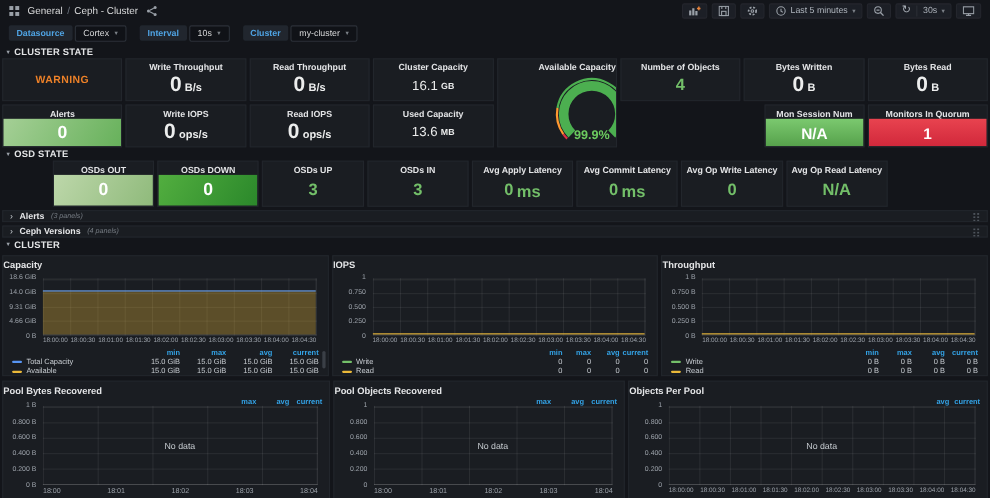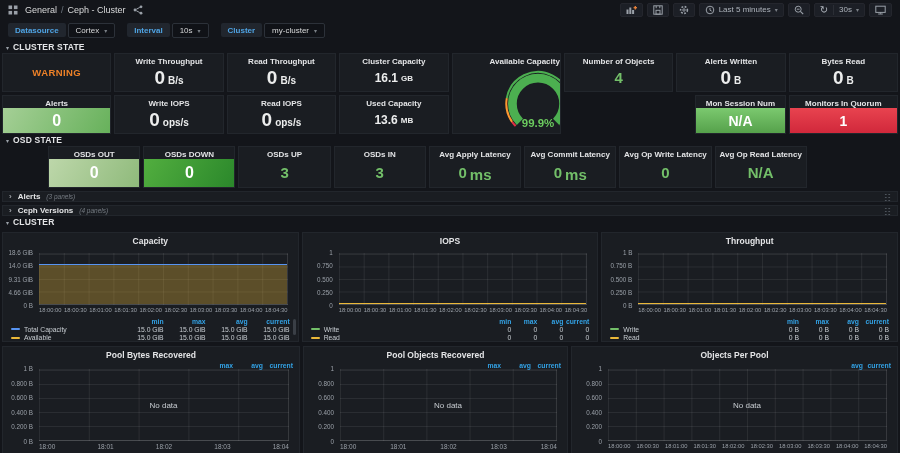--- a/index.html
+++ b/index.html
@@ -47,21 +47,21 @@
   .p-title { font-size:8px; font-weight:600; color:#e3e4e6; text-align:center; padding-top:3px; white-space:nowrap; cursor:pointer; }
   .cluster-grid { margin:0 2px; display:grid; grid-template-columns:repeat(8,1fr); grid-auto-rows:39px; gap:3px; }
   .osd-grid { margin:0 2px; width:900px; display:grid; grid-template-columns:repeat(9,1fr); grid-auto-rows:42px; gap:3px;padding-left:46px; }
   .span2 { grid-row:span 2;padding-left:37px; }
   .col7 { grid-column:7;margin-left:19px; } .col8 { grid-column:8; }
 
   .p-value { position:absolute; top:10px; left:0; right:0; bottom:0;
     display:flex; align-items:center; justify-content:center; gap:3px; }
   .big { font-size:19px; font-weight:600; color:#eceded; }
   .unit { font-size:10px; font-weight:700; color:#eceded; position:relative; top:3px; }
-  .small-val .big { font-size:12px; font-weight:700; }
+  .small-val .big { font-size:12px; font-weight:400; }
   .small-val .unit { font-size:8px; top:1px; }
   .green .big, .green .unit { color:#73BF69; }
   .mid .big { font-size:15px; }
   .osd-val .big { font-size:15px; } .osd-val .unit { font-size:15px; top:2px; }
   .warning-text { position:absolute; inset:0; display:flex; align-items:center; justify-content:center;
     color:#ED8128; font-size:9.5px; font-weight:700; letter-spacing:.4px; }
 
   .cfill { position:absolute; top:12px; left:0; right:0; bottom:0;
     display:flex; align-items:center; justify-content:center; color:#fff; font-weight:700; }
   .grad-alert   { background:linear-gradient(120deg,#a5cf96,#67b15b); }
@@ -72,21 +72,21 @@
   .cfill .v16 { font-size:16px; font-weight:700; }
   .cfill .v14 { font-size:14px; font-weight:700; }
 
   .gauge-svg { display:block; margin:4px auto 0; }
   .gauge-value { font-family:"Liberation Sans", sans-serif; font-weight:700; }
 
   
   .charts-row { margin:4px 2px 0; display:grid; gap:3px; }
   .top-charts { grid-template-columns:1fr 1fr 1fr; height:110px; }
   .bottom-charts { grid-template-columns:298px 265px 1fr; height:110px; }
-  .c-title { font-size:8.5px; font-weight:600; color:#e3e4e6; text-align:center; padding-top:3px; cursor:pointer; }
+  .c-title { font-size:8.5px; font-weight:600; color:#e3e4e6; text-align:left; padding-top:3px; cursor:pointer; }
   .plot { position:absolute; left:36px; right:10px;
     border-bottom:1px solid rgba(255,255,255,.14); border-top:1px solid rgba(255,255,255,.06); border-right:1px solid rgba(255,255,255,.06);
     background-image:linear-gradient(to right, rgba(255,255,255,.07) 1px, transparent 1px),
                      linear-gradient(to bottom, rgba(255,255,255,.07) 1px, transparent 1px); }
   .top-plot { top:20px; height:52px; }
   .bot-plot { top:22px; height:72px; }
   .cols10 { background-size:calc(100%/10) 100%, 100% calc(100%/4); }
   .cols10b{ background-size:calc(100%/10) 100%, 100% calc(100%/5); }
   .cols5  { background-size:calc(100%/5) 100%, 100% calc(100%/5); }
   .fill-area { position:absolute; left:0; right:0; bottom:0; height:80.5%;
@@ -273,21 +273,21 @@
         <text class="gauge-value" x="55" y="84" text-anchor="middle" font-size="17" fill="#6ccb5f">99.9%</text>
       </svg>
     </div>
     <div class="panel green mid">
       <div class="p-title">Number of Objects</div>
       <div class="p-value">
           <span class="big">4</span>
         </div>
     </div>
     <div class="panel">
-      <div class="p-title">Alerts Written</div>
+      <div class="p-title">Bytes Written</div>
       <div class="p-value">
           <span class="big">0</span>
           <span class="unit">B</span>
         </div>
     </div>
     <div class="panel">
       <div class="p-title">Bytes Read</div>
       <div class="p-value">
           <span class="big">0</span>
           <span class="unit">B</span>

